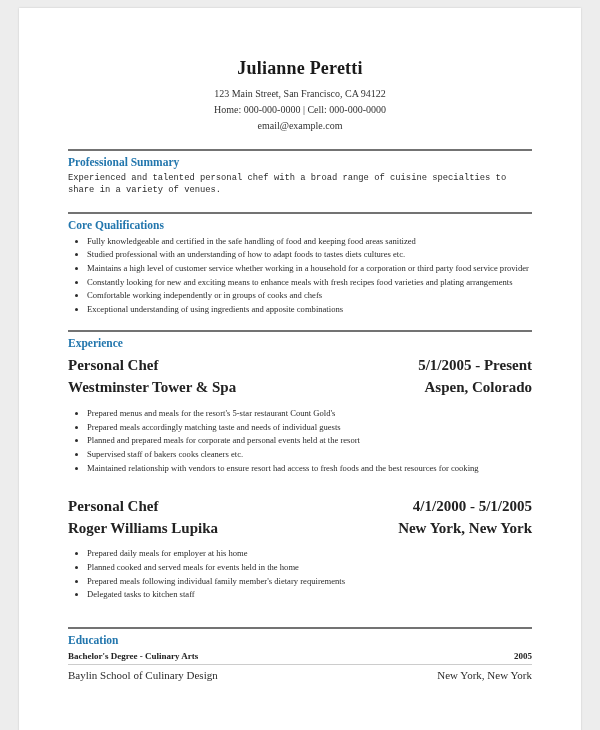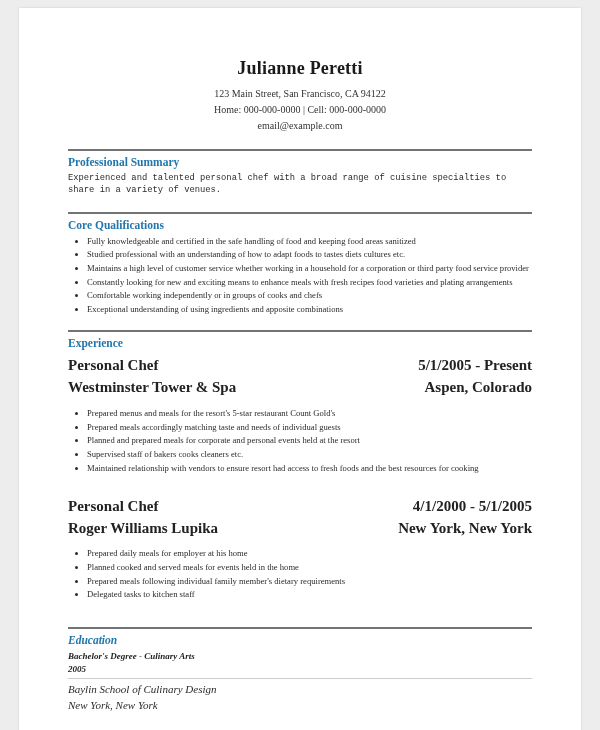--- a/index.html
+++ b/index.html
@@ -71,25 +71,24 @@
   .job-head .left, .job-head .right { font-size: 15px; font-weight: bold; line-height: 1.45; }
   .job-head .right { text-align: right; }
   .job ul.bullets { margin-top: 8px; }
   
   .edu-row {
     display: flex;
     justify-content: space-between;
     align-items: flex-start;
     font-size: 9px;
     line-height: 1.5;
-    flex-direction: column;
   }
   .edu-row.bold { font-weight: bold; border-bottom: 1px solid #cccccc; padding-bottom: 1px; }
   .edu-row.normal { font-weight: normal; font-size: 11px; padding-top: 2px; color: #2b2b2b; }
-  .section.education { margin-top: 26px; font-style: italic; }
+  .section.education { margin-top: 26px; }
 </style>
 </head>
 <body>
 
 <div class="page">
 
   <div class="header">
     <div class="name">Julianne Peretti</div>
     <div class="contact-line">123 Main Street, San Francisco, CA 94122</div>
     <div class="contact-line">Home: 000-000-0000 | Cell: 000-000-0000</div>

